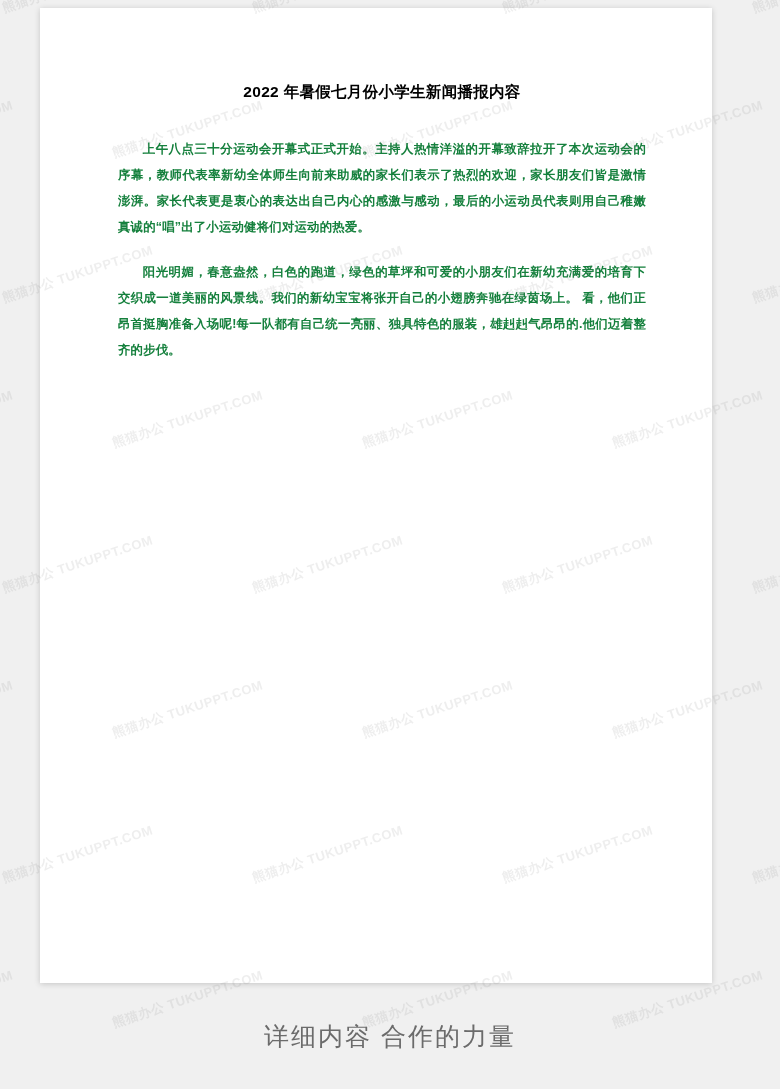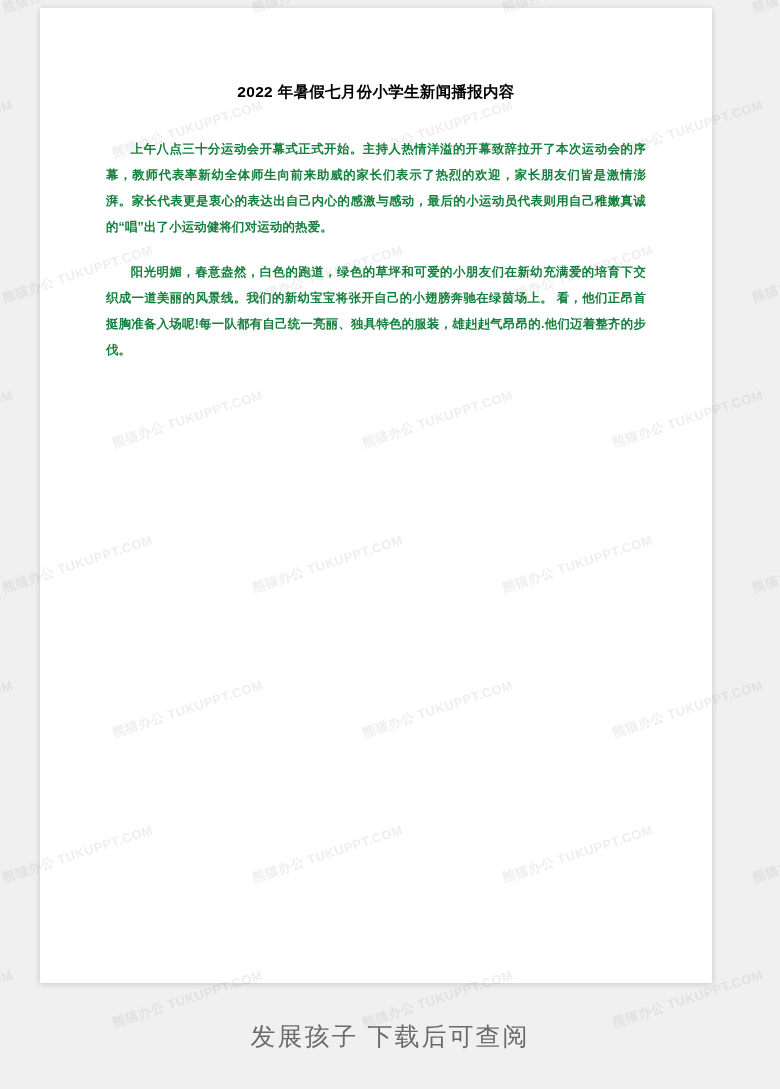--- a/index.html
+++ b/index.html
@@ -46,20 +46,21 @@
     width: 672px;
     height: 975px;
     background: #ffffff;
     box-shadow: 0 1px 6px rgba(0,0,0,0.18);
     z-index: 2;
   }
 
   .doc-body {
     padding: 60px 66px 0 66px;
     box-sizing: border-box;
+    margin-left: 12px;
   }
 
   .doc-title {
     text-align: center;
     font-size: 15.5px;
     font-weight: bold;
     color: #000;
     letter-spacing: 0.3px;
     margin: 12px 0 34px 0;
     line-height: 1.5;
@@ -129,13 +130,13 @@
     <span class="wm" style="left: 0px; top: 870px;">熊猫办公 TUKUPPT.COM</span>
     <span class="wm" style="left: 250px; top: 870px;">熊猫办公 TUKUPPT.COM</span>
     <span class="wm" style="left: 500px; top: 870px;">熊猫办公 TUKUPPT.COM</span>
     <span class="wm" style="left: 750px; top: 870px;">熊猫办公 TUKUPPT.COM</span>
     <span class="wm" style="left: -140px; top: 1015px;">熊猫办公 TUKUPPT.COM</span>
     <span class="wm" style="left: 110px; top: 1015px;">熊猫办公 TUKUPPT.COM</span>
     <span class="wm" style="left: 360px; top: 1015px;">熊猫办公 TUKUPPT.COM</span>
     <span class="wm" style="left: 610px; top: 1015px;">熊猫办公 TUKUPPT.COM</span>
   </div>
 
-<div class="bottom-caption">发展孩子 下载后可查阅</div>
+<div class="bottom-caption">详细内容 合作的力量</div>
 
 </body></html>

